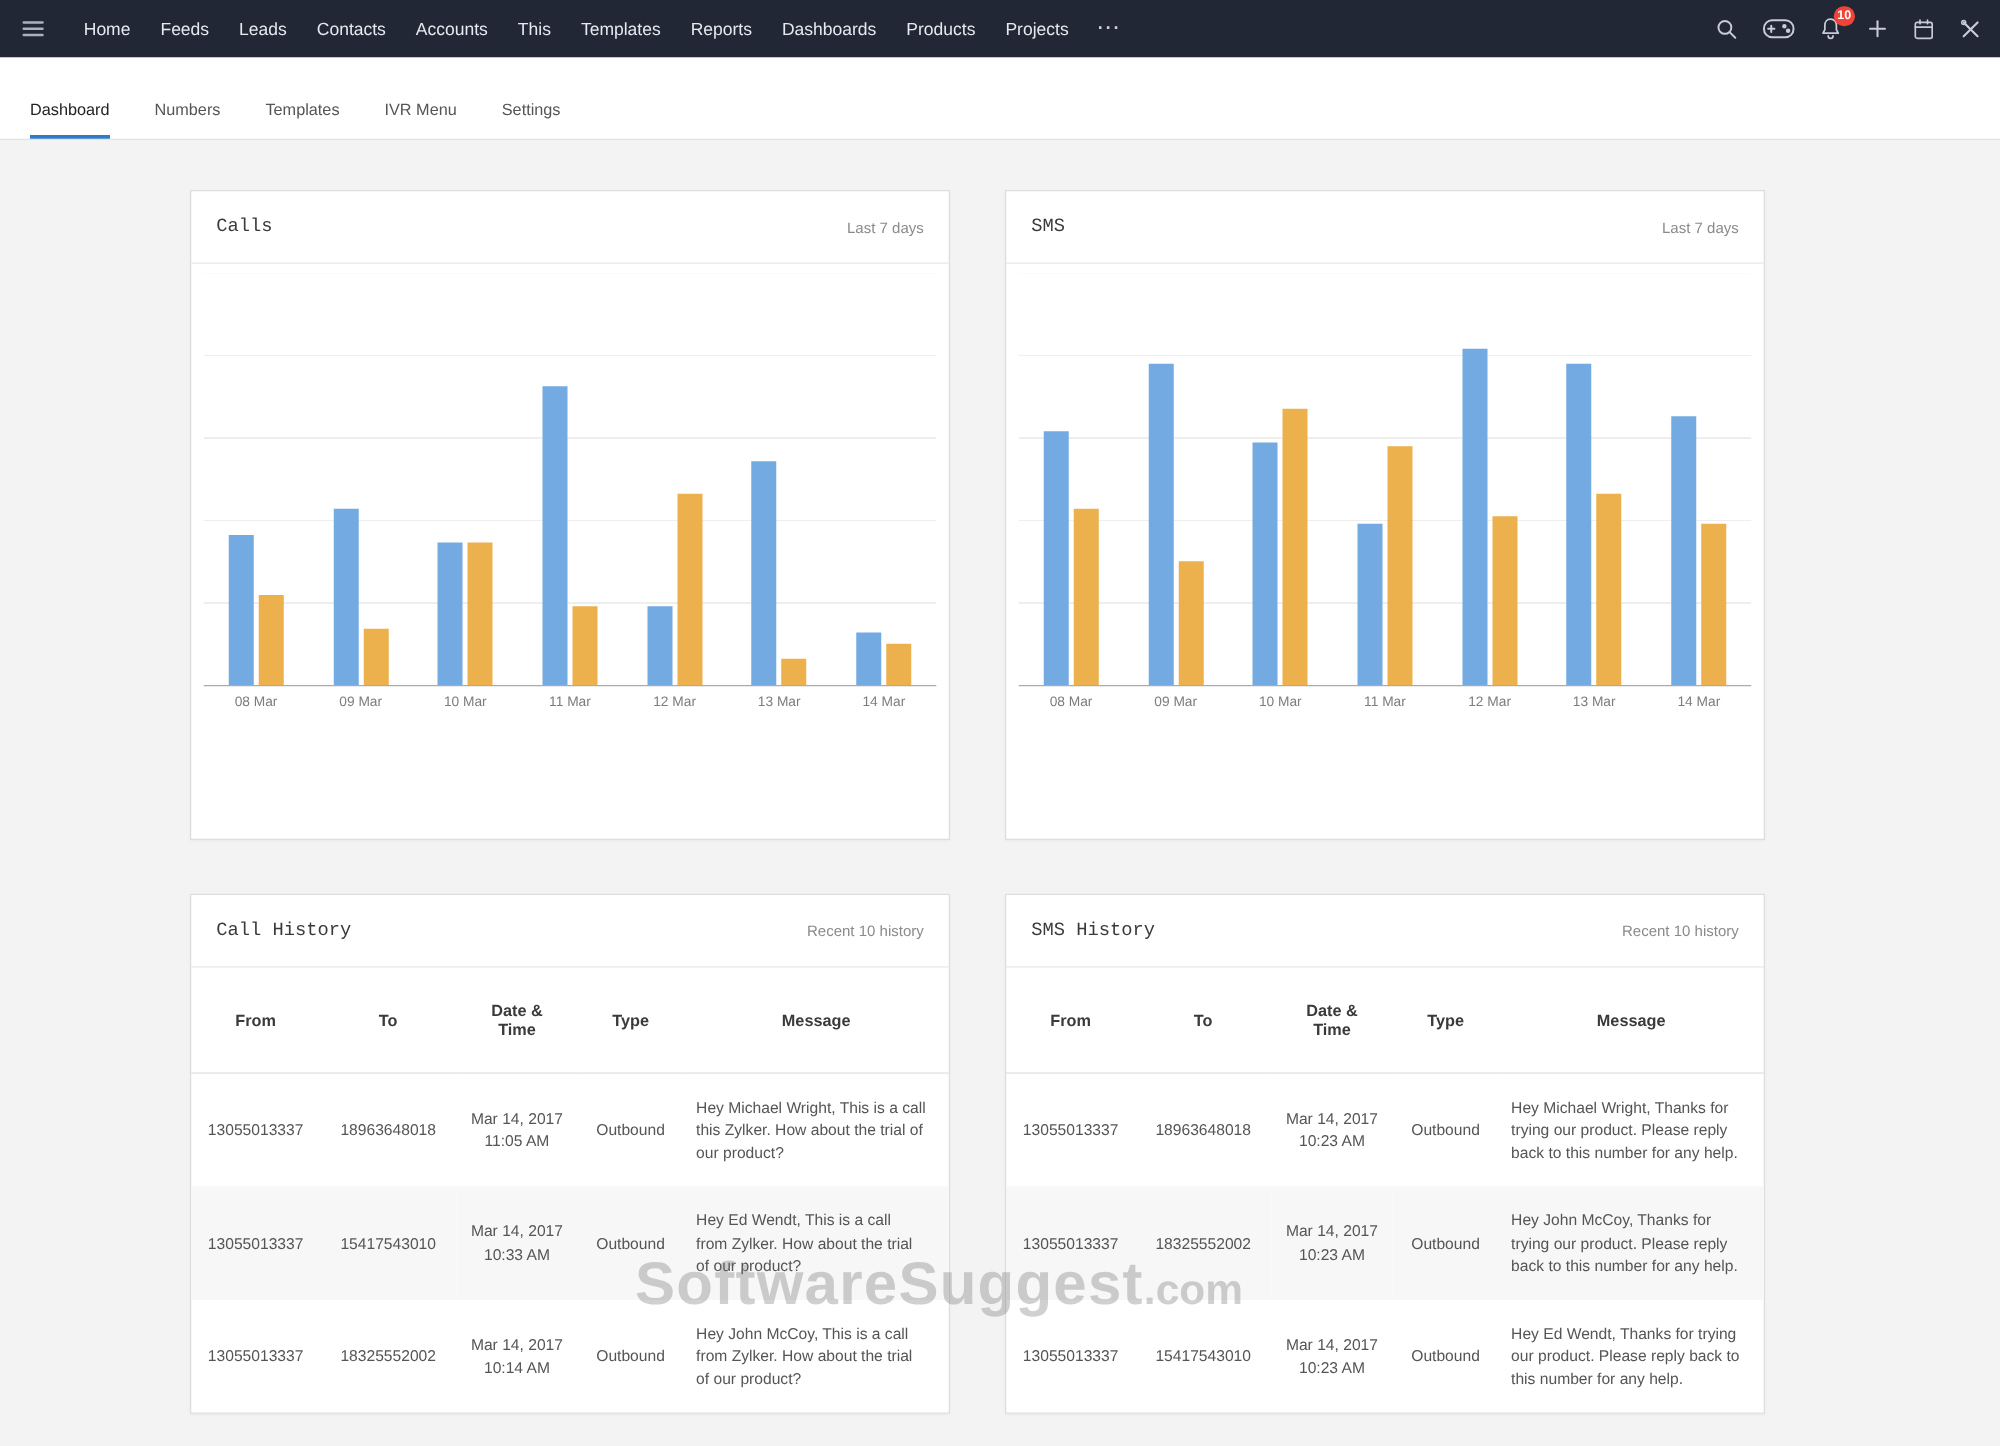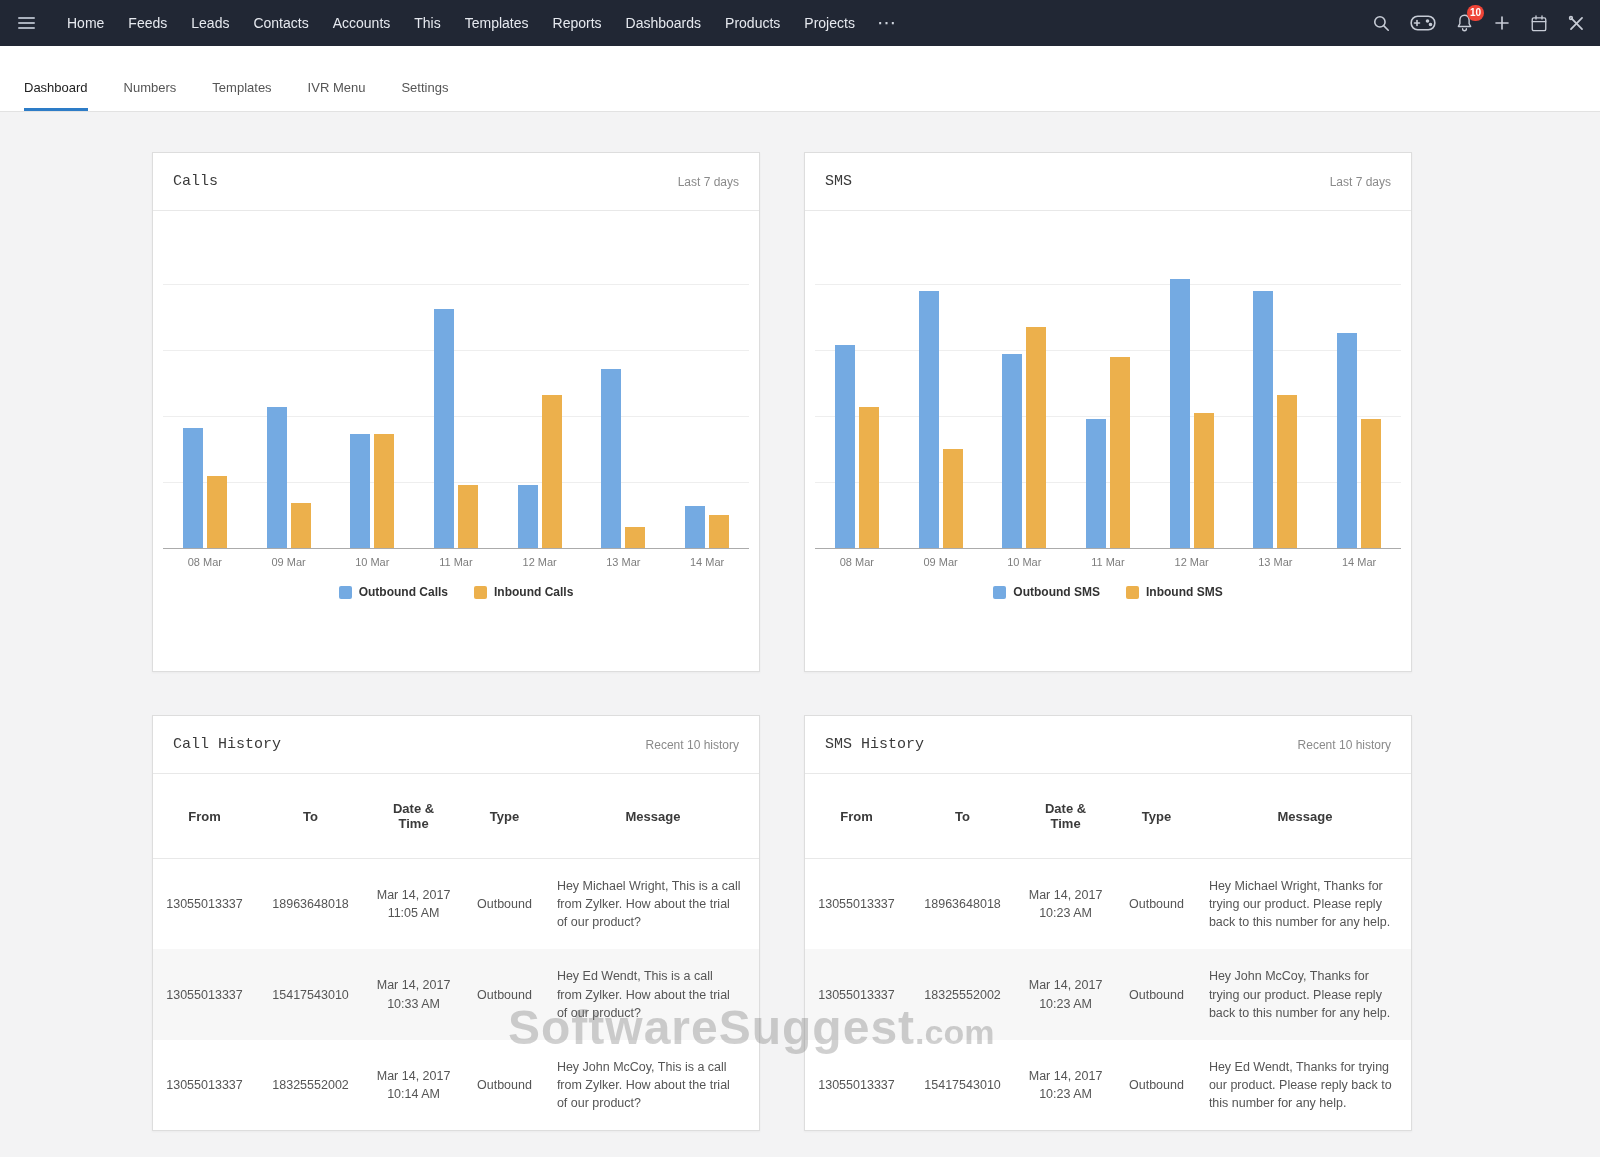--- a/index.html
+++ b/index.html
@@ -251,30 +251,20 @@
         </div>
       <div class="xlabels">
           <span class="xlabel">08 Mar</span>
           <span class="xlabel">09 Mar</span>
           <span class="xlabel">10 Mar</span>
           <span class="xlabel">11 Mar</span>
           <span class="xlabel">12 Mar</span>
           <span class="xlabel">13 Mar</span>
           <span class="xlabel">14 Mar</span>
         </div>
-      <div class="legend">
-          <span class="legend-item">
-            <span class="swatch" style="background: rgb(116, 170, 226);"></span>
-            <span class="legend-text">Outbound Calls</span>
-          </span>
-          <span class="legend-item">
-            <span class="swatch" style="background: rgb(236, 176, 76);"></span>
-            <span class="legend-text">Inbound Calls</span>
-          </span>
-        </div>
     </div>
   </section>
 
   <section class="card">
     <div class="card-header">
       <h2 class="card-title">SMS</h2>
       <span class="card-sub">Last 7 days</span>
     </div>
     <div class="chart">
       <div class="plot">
@@ -308,30 +298,20 @@
           </div>
         </div>
       <div class="xlabels">
           <span class="xlabel">08 Mar</span>
           <span class="xlabel">09 Mar</span>
           <span class="xlabel">10 Mar</span>
           <span class="xlabel">11 Mar</span>
           <span class="xlabel">12 Mar</span>
           <span class="xlabel">13 Mar</span>
           <span class="xlabel">14 Mar</span>
-        </div>
-      <div class="legend">
-          <span class="legend-item">
-            <span class="swatch" style="background: rgb(116, 170, 226);"></span>
-            <span class="legend-text">Outbound SMS</span>
-          </span>
-          <span class="legend-item">
-            <span class="swatch" style="background: rgb(236, 176, 76);"></span>
-            <span class="legend-text">Inbound SMS</span>
-          </span>
         </div>
     </div>
   </section>
 
   <section class="card table-card">
     <div class="card-header">
       <h2 class="card-title">Call History</h2>
       <span class="card-sub">Recent 10 history</span>
     </div>
     <table>
@@ -350,21 +330,21 @@
           <th>Type</th>
           <th>Message</th>
         </tr>
       </thead>
       <tbody>
           <tr>
             <td>13055013337</td>
             <td>18963648018</td>
             <td>Mar 14, 2017 11:05 AM</td>
             <td>Outbound</td>
-            <td class="message">Hey Michael Wright, This is a call from Zylker. How about the trial of our product?</td>
+            <td class="message">Hey Michael Wright, This is a call this Zylker. How about the trial of our product?</td>
           </tr>
           <tr>
             <td>13055013337</td>
             <td>15417543010</td>
             <td>Mar 14, 2017 10:33 AM</td>
             <td>Outbound</td>
             <td class="message">Hey Ed Wendt, This is a call from Zylker. How about the trial of our product?</td>
           </tr>
           <tr>
             <td>13055013337</td>

